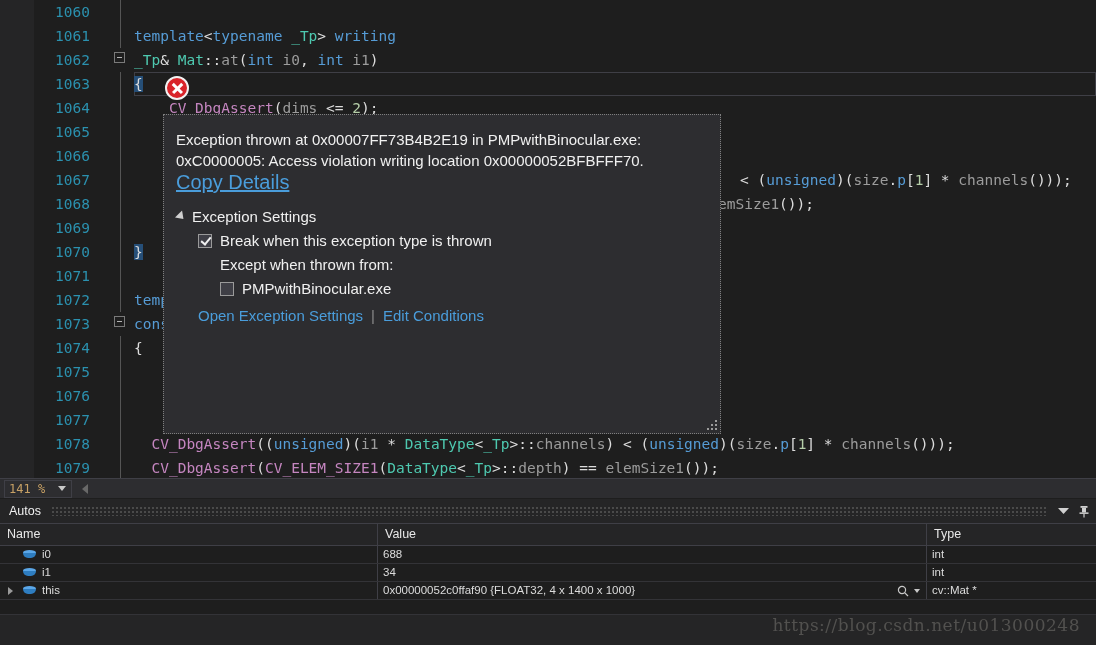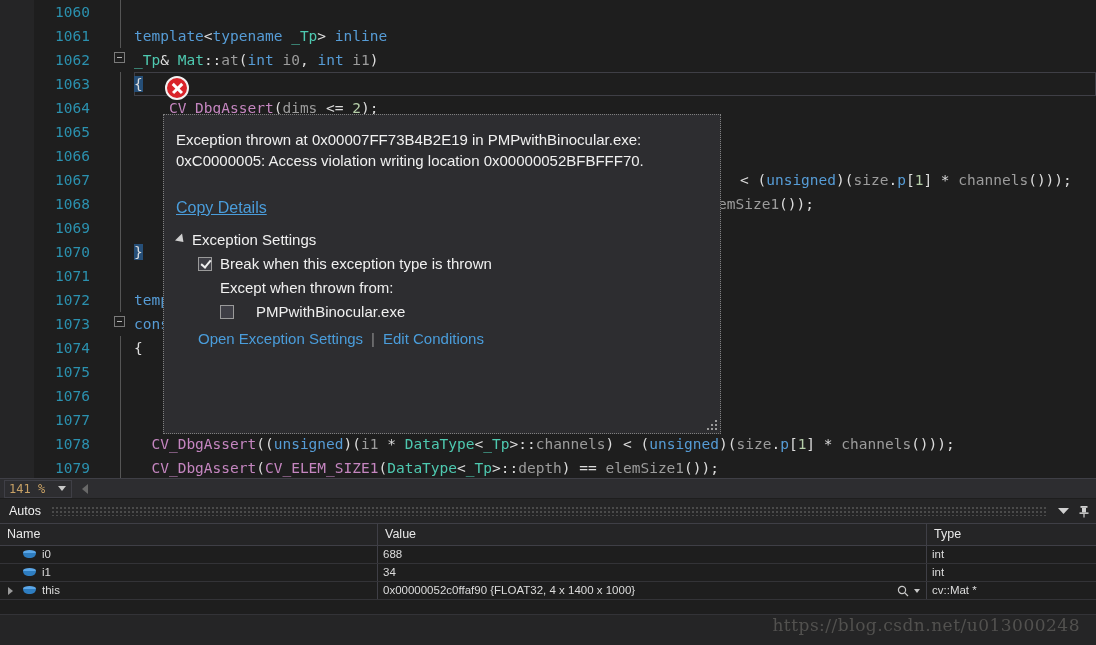--- a/index.html
+++ b/index.html
@@ -180,22 +180,21 @@
   .exc-body {
     padding: 14px 13px 0 12px;
   }
   #exc-message {
     font-size: 15px;
     line-height: 21px;
     color: #f0f0f0;
     width: 500px;
   }
   #copy-details {
-    margin-top: 28px;
-    font-size: 16px;
+    font-size: 20px;
     color: #4a9ddb;
     display: inline-block;
   }
   .exc-settings-header {
     margin-top: 14px;
     font-size: 15px;
     color: #f0f0f0;
     display: flex;
     align-items: center;
   }
@@ -209,21 +208,21 @@
   }
   .chk-row {
     display: flex;
     align-items: center;
     font-size: 15px;
     color: #f0f0f0;
     margin-top: 7px;
   }
   .chk-row.indent1 { margin-left: 22px; }
   .chk-row.indent2 { margin-left: 44px; }
-  .chk-row.indent3 { margin-left: 44px; gap: 14px; }
+  .chk-row.indent3 { margin-left: 44px; }
   .checkbox {
     width: 14px; height: 14px;
     border: 1px solid #9a9a9a;
     background: #3f3f46;
     box-sizing: border-box;
     margin-right: 8px;
     position: relative;
     flex: none;
   }
   .checkbox.checked::after {
@@ -464,21 +463,21 @@
   <div class="code-line" style="top:0;position:absolute;width:1096px">
     <div class="glyph-margin"></div>
     <div class="linenum">1060</div>
     <div class="indentbar"></div>
   </div>
 
   <div class="code-line" style="top:24px;position:absolute;width:1096px">
     <div class="glyph-margin"></div>
     <div class="linenum">1061</div>
     <div class="indentbar"></div>
-    <div class="codetext"><span class="k">template</span><span class="p">&lt;</span><span class="k">typename</span> <span class="t">_Tp</span><span class="p">&gt;</span> <span class="k">inline</span></div>
+    <div class="codetext"><span class="k">template</span><span class="p">&lt;</span><span class="k">typename</span> <span class="t">_Tp</span><span class="p">&gt;</span> <span class="k">writing</span></div>
   </div>
 
   <div class="code-line" style="top:48px;position:absolute;width:1096px">
     <div class="glyph-margin"></div>
     <div class="linenum">1062</div>
     <div class="foldcol"><div class="fold-box"></div></div>
     <div class="codetext"><span class="t">_Tp</span><span class="p">&amp;</span> <span class="t">Mat</span><span class="p">::</span><span class="id">at</span><span class="p">(</span><span class="k">int</span> <span class="id">i0</span><span class="p">,</span> <span class="k">int</span> <span class="id">i1</span><span class="p">)</span></div>
   </div>
 
   <div class="code-line" style="top:72px;position:absolute;width:868px">

